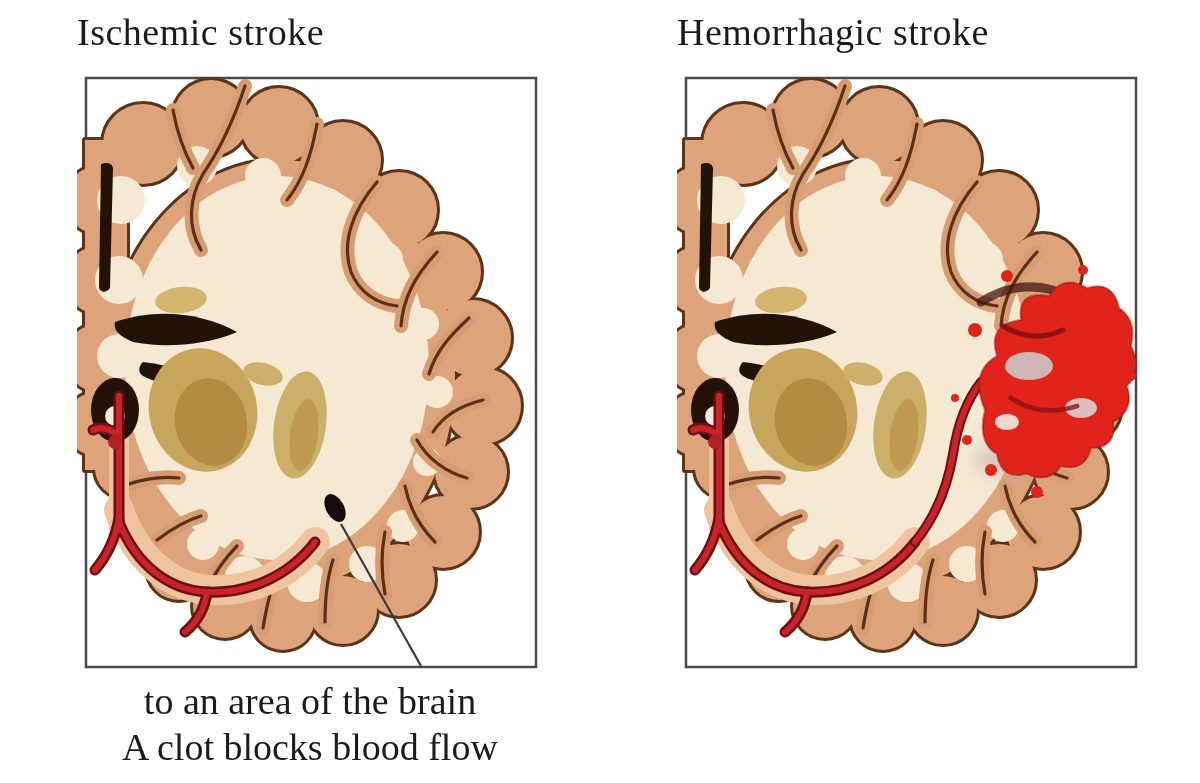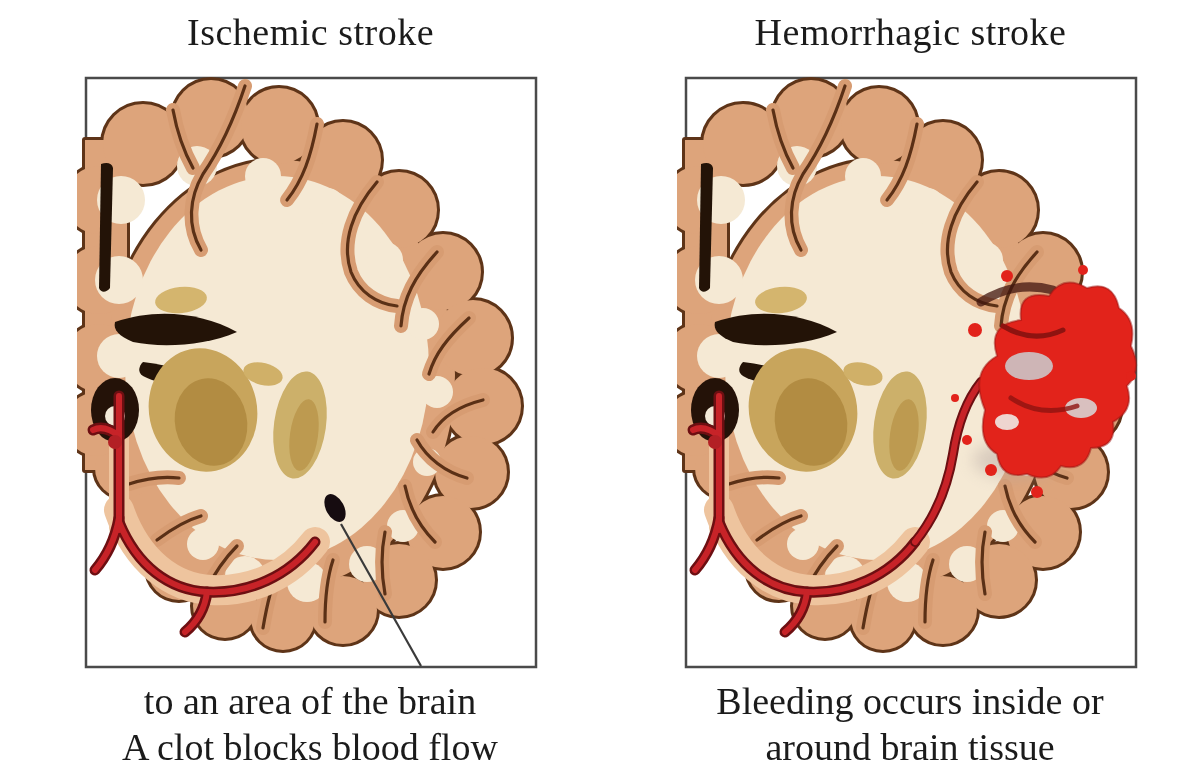--- a/index.html
+++ b/index.html
@@ -5,21 +5,21 @@
   :root{
     --bg:#ffffff; --frame:#4a4a4a; --text:#1b1b1b;
   }
   html,body{margin:0;padding:0;background:var(--bg);}
   .figure{
     position:relative; width:1200px; height:783px; background:var(--bg);
     font-family:"Liberation Serif","DejaVu Serif",serif; color:var(--text);
     overflow:hidden;
   }
   .panel-title{
-    position:absolute; top:10px; width:467px; text-align:center;
+    position:absolute; top:10px; width:467px; text-align:left;
     font-size:38px; letter-spacing:0.5px; color:var(--text);
   }
   .panel-title.left{left:77px;}
   .panel-title.right{left:677px;}
   .panel-svg{position:absolute; top:68px; width:467px; height:610px;}
   .panel-svg.left{left:77px;}
   .panel-svg.right{left:677px;}
   .caption{
     position:absolute; top:678px; width:520px; text-align:center;
     font-size:38px; line-height:46px; color:var(--text);
@@ -215,18 +215,14 @@
         <path d="M318,246 Q348,264 378,250" fill="none" stroke="#8e1310" stroke-width="5" stroke-linecap="round"></path>
         <path d="M326,318 Q356,338 392,326" fill="none" stroke="#8e1310" stroke-width="5" stroke-linecap="round" opacity="0.8"></path>
       </g>
     </g>
   </svg>
 
   <div class="caption left">
     <div>to an area of the brain</div>
     <div>A clot blocks blood flow</div>
   </div>
-  <div class="caption right">
-    <div>Bleeding occurs inside or</div>
-    <div>around brain tissue</div>
-  </div>
 
 </div>
 
 </body></html>

